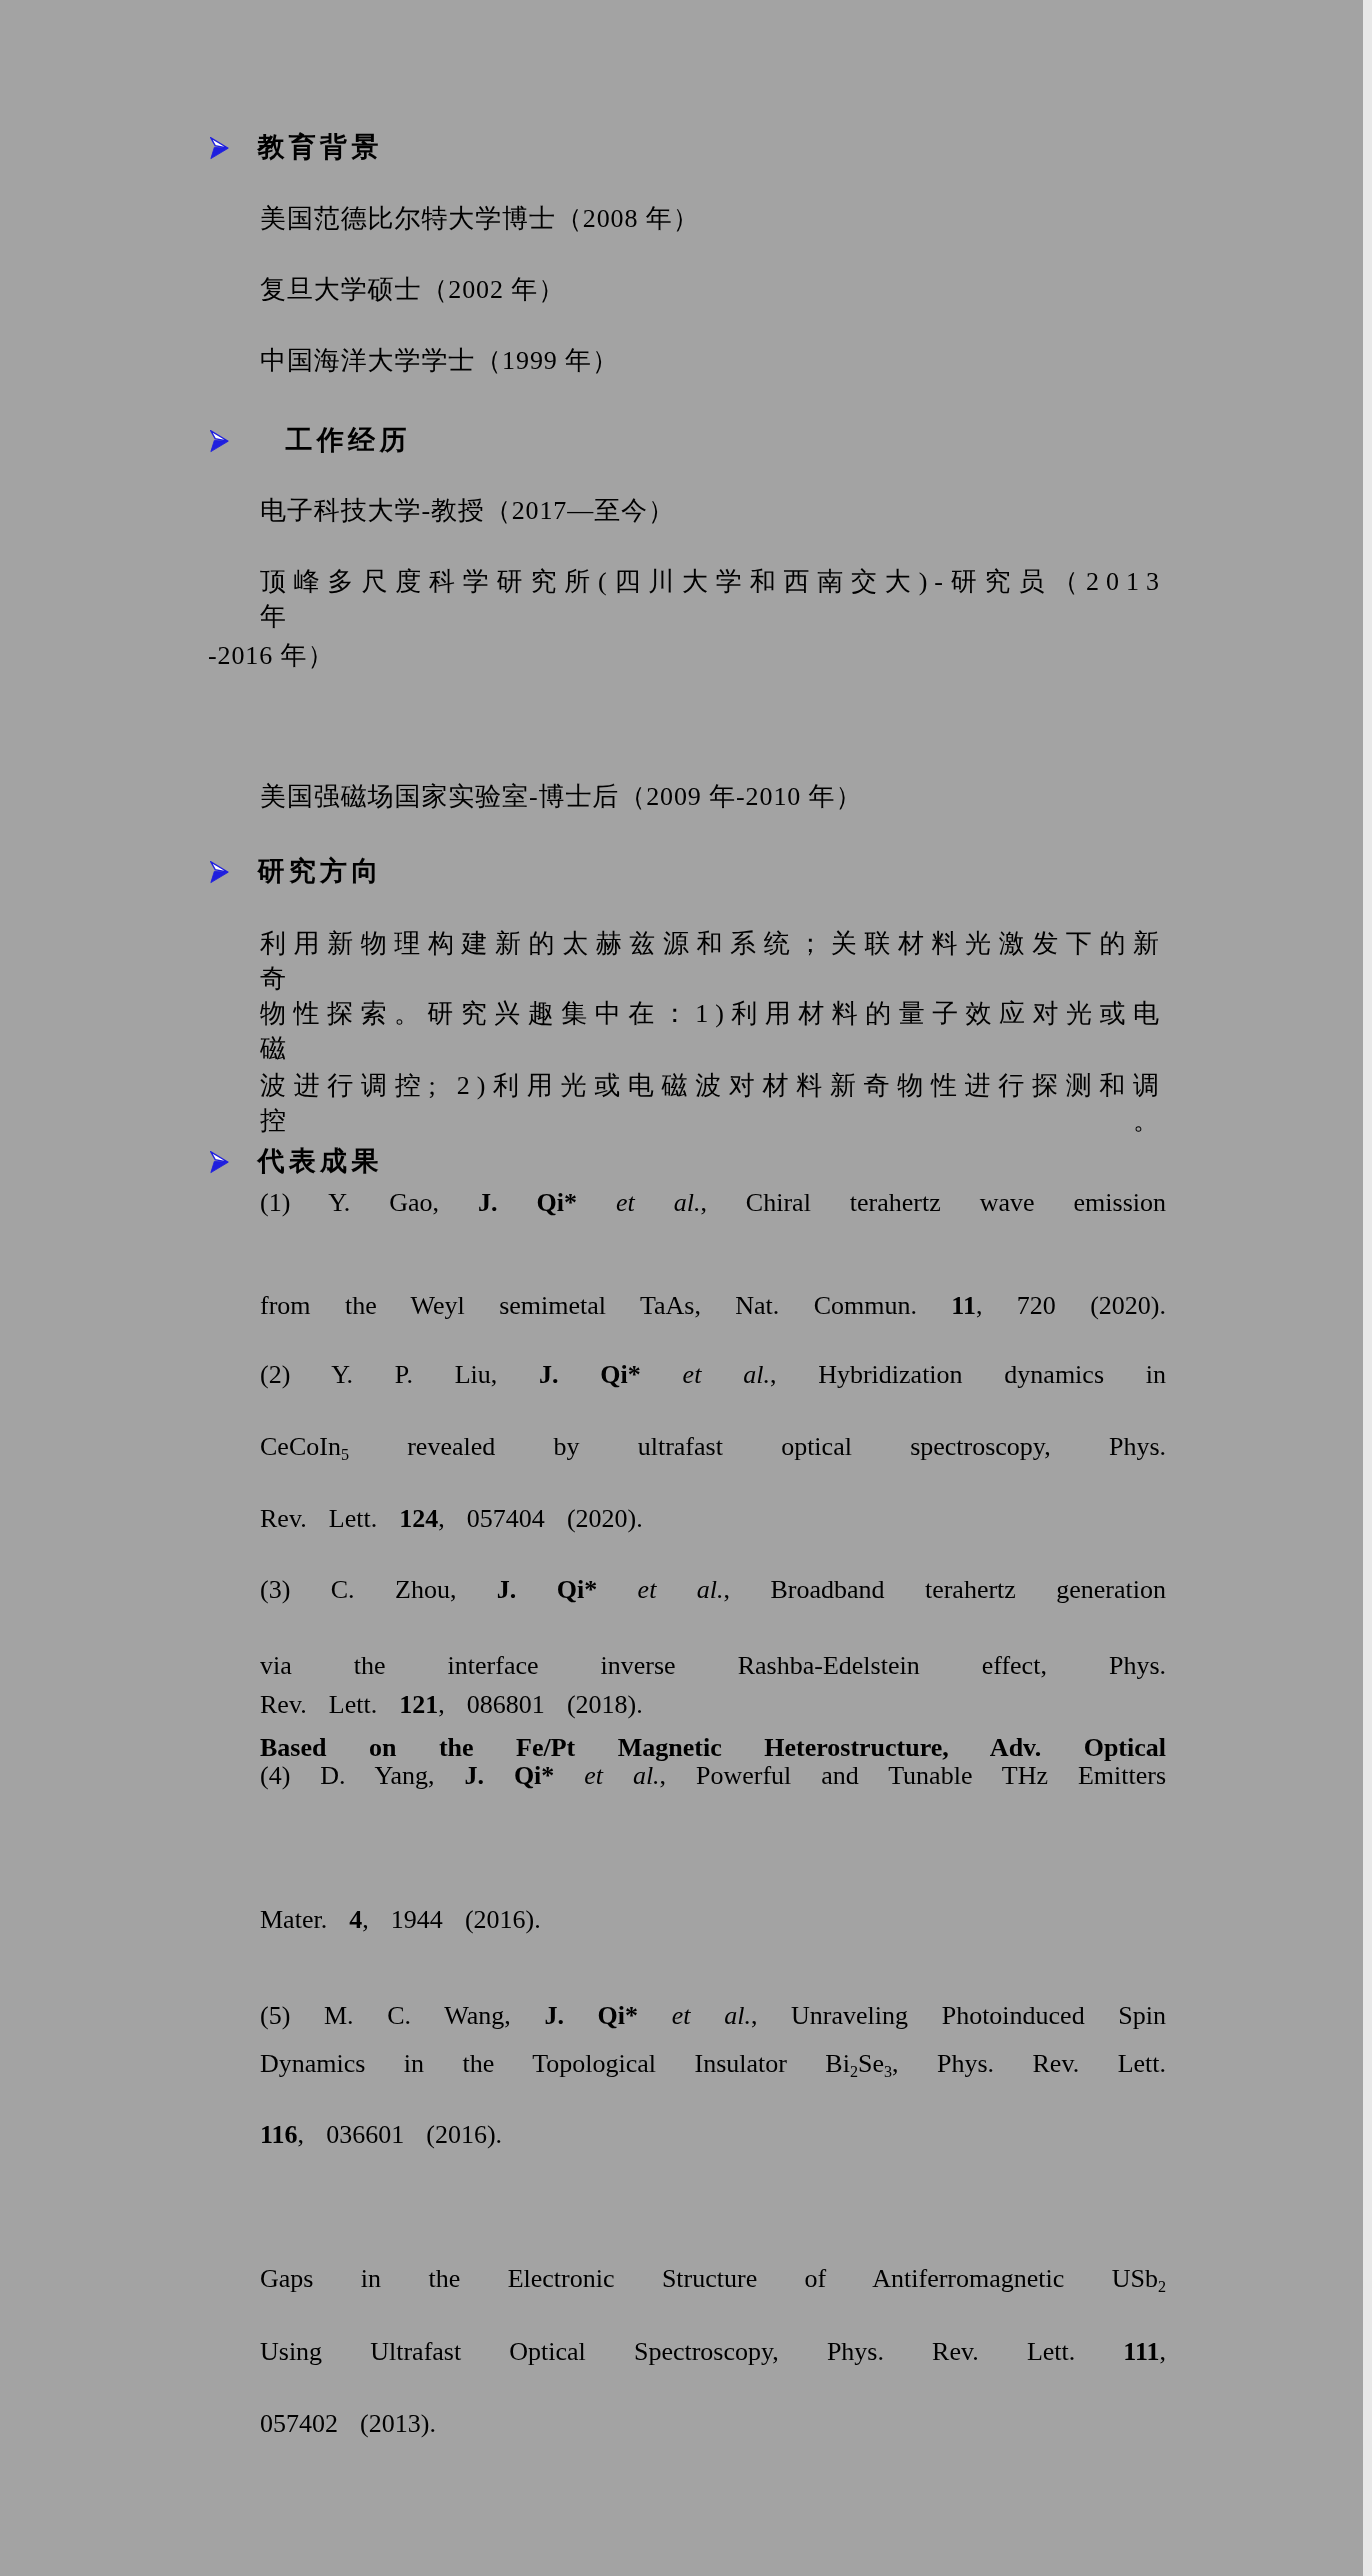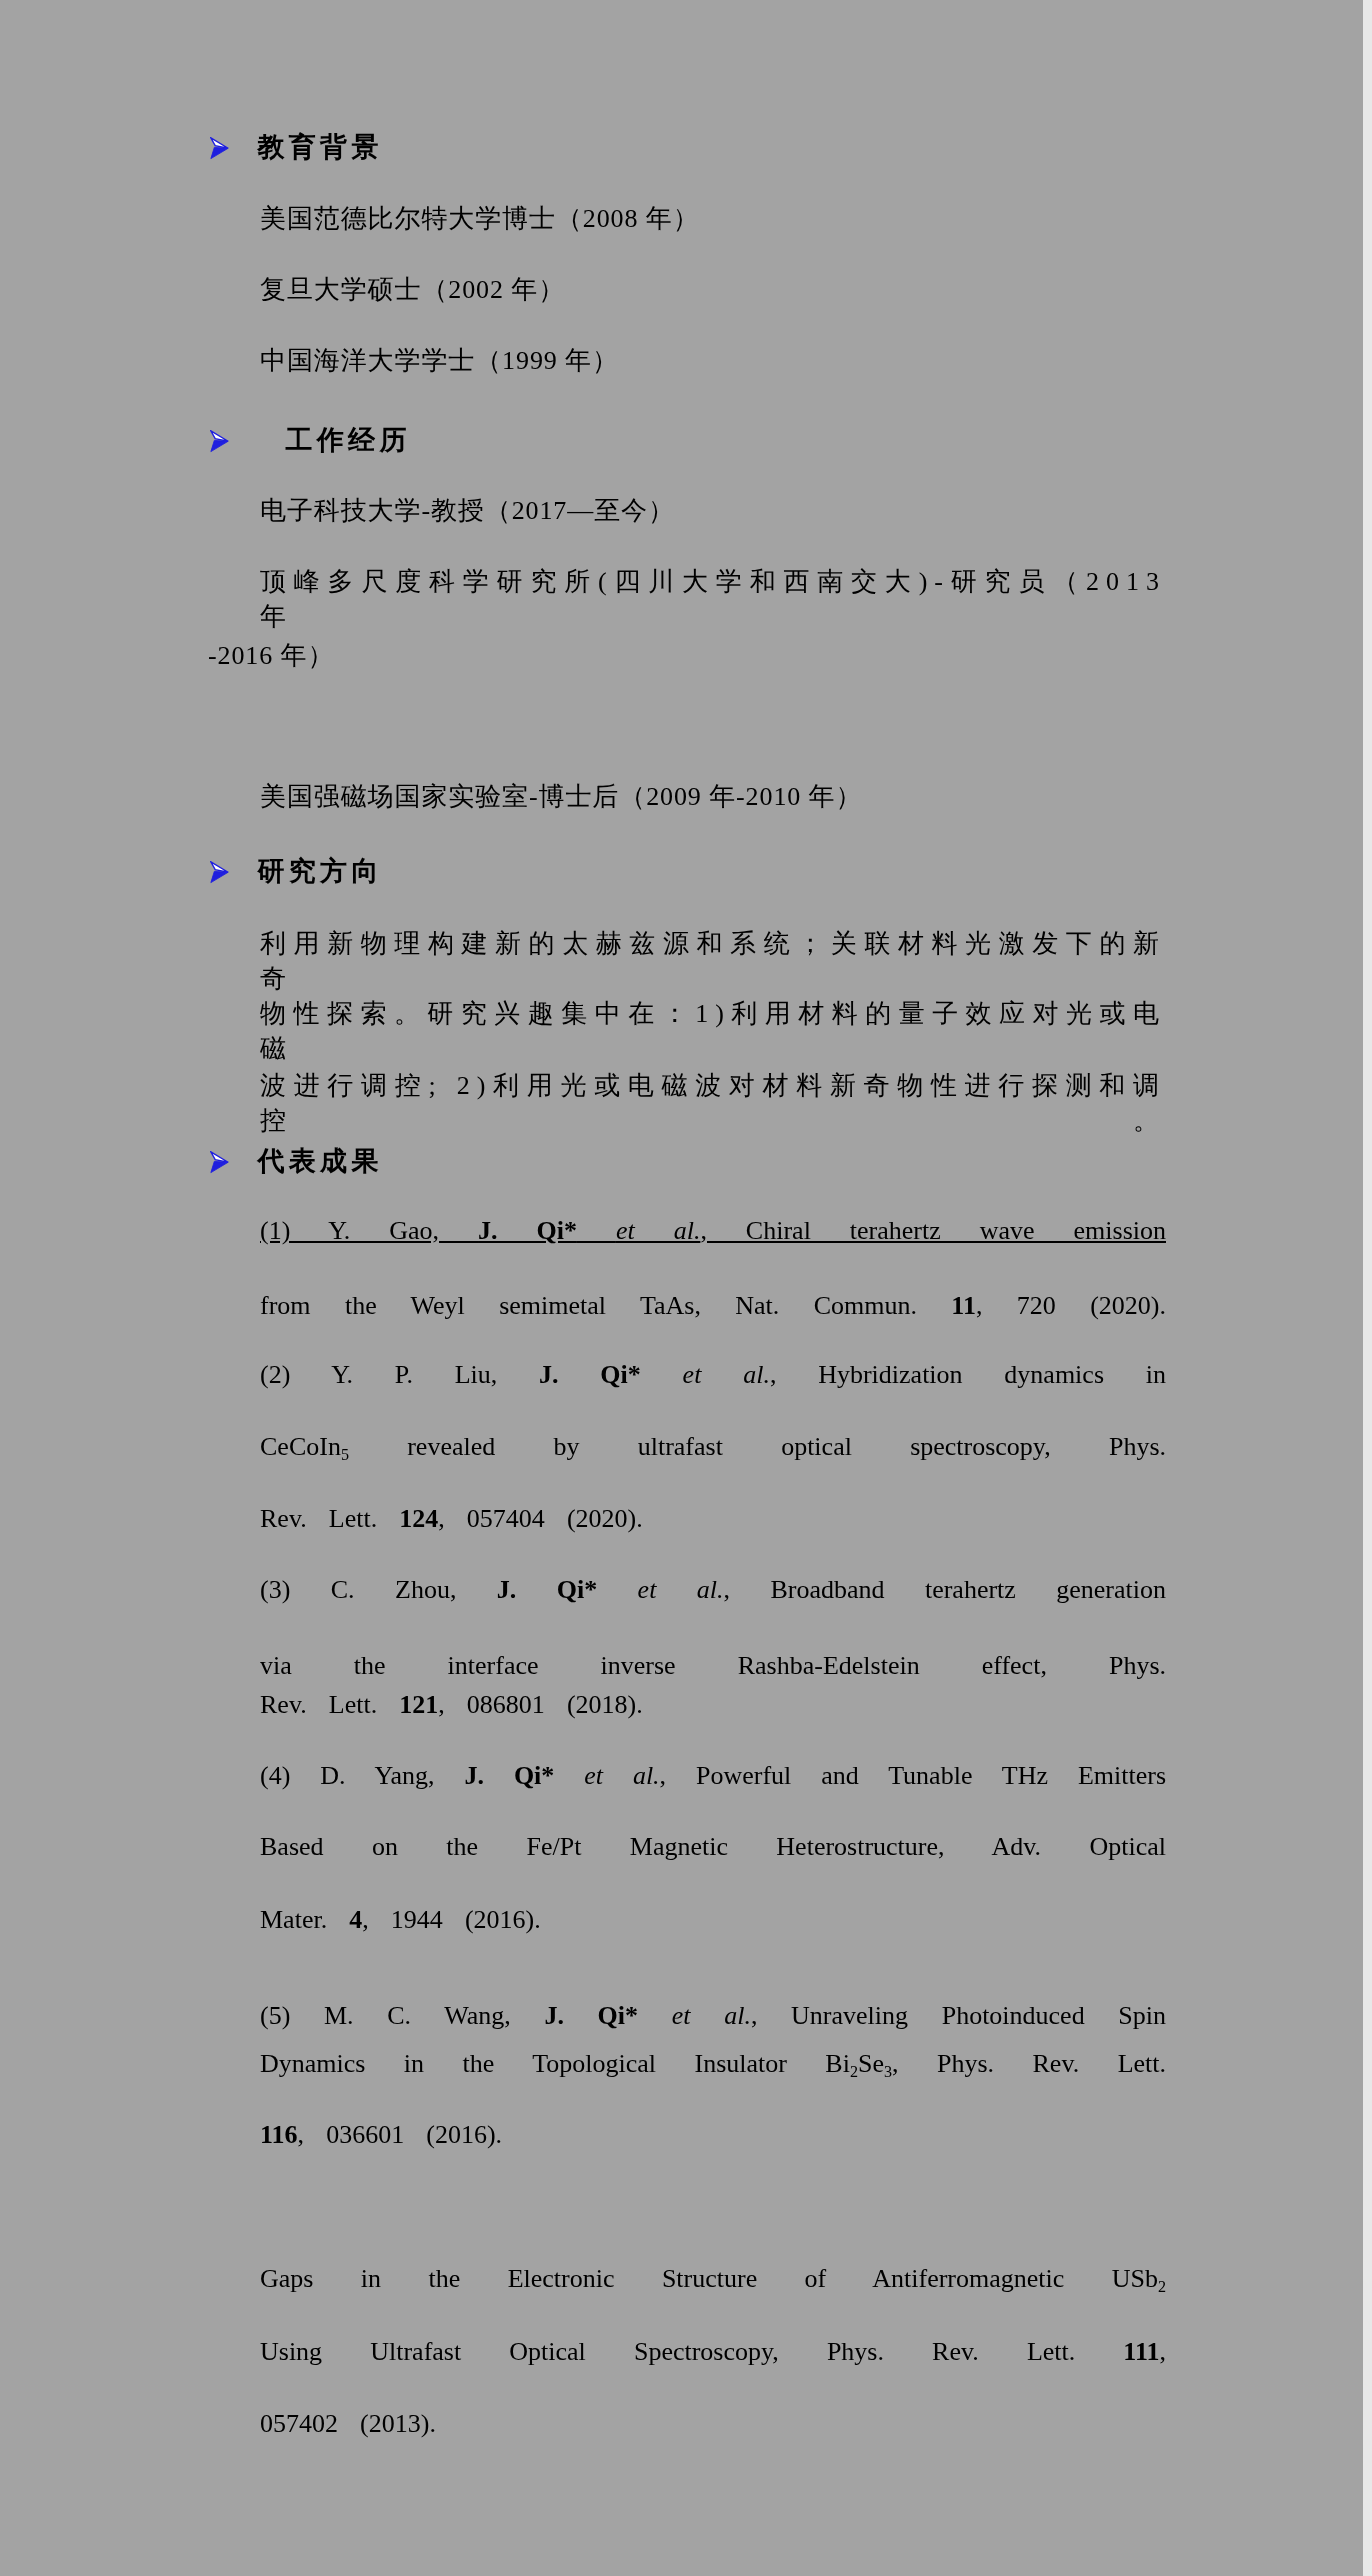--- a/index.html
+++ b/index.html
@@ -84,33 +84,33 @@
   <div class="ln zh fill" style="top:1068px;">波进行调控; 2)利用光或电磁波对材料新奇物性进行探测和调控。</div>
 
   <div class="heading" style="top:1144px;">
     <svg class="bullet" viewBox="0 0 22 26">
       <polygon points="1,1 21,13 6,10" fill="#ffffff" stroke="#1f1fdf" stroke-width="1.6"></polygon>
       <polygon points="1,25 21,13 5,12" fill="#1f1fdf" stroke="#1f1fdf" stroke-width="1"></polygon>
     </svg>
     <span>代表成果</span>
   </div>
 
-  <div class="ln en fill" style="top:1213px;text-decoration:underline;"><span>(1) Y. Gao, </span><span class="s-b">J. Qi*</span><span> </span><span class="s-i">et al.</span><span>, Chiral terahertz wave emission</span></div>
+  <div class="ln en fill" style="top:1185px;"><span>(1) Y. Gao, </span><span class="s-b">J. Qi*</span><span> </span><span class="s-i">et al.</span><span>, Chiral terahertz wave emission</span></div>
   <div class="ln en fill" style="top:1288px;"><span>from the Weyl semimetal TaAs, Nat. Commun. </span><span class="s-b">11</span><span>, 720 (2020).</span></div>
 
   <div class="ln en fill" style="top:1357px;"><span>(2) Y. P. Liu, </span><span class="s-b">J. Qi*</span><span> </span><span class="s-i">et al.</span><span>, Hybridization dynamics in</span></div>
   <div class="ln en fill" style="top:1429px;"><span>CeCoIn</span><span class="s-sub">5</span><span> revealed by ultrafast optical spectroscopy, Phys.</span></div>
   <div class="ln en wsp" style="top:1501px;"><span>Rev. Lett. </span><span class="s-b">124</span><span>, 057404 (2020).</span></div>
 
   <div class="ln en fill" style="top:1572px;"><span>(3) C. Zhou, </span><span class="s-b">J. Qi*</span><span> </span><span class="s-i">et al.</span><span>, Broadband terahertz generation</span></div>
   <div class="ln en fill" style="top:1648px;"><span>via the interface inverse Rashba-Edelstein effect, Phys.</span></div>
   <div class="ln en wsp" style="top:1687px;"><span>Rev. Lett. </span><span class="s-b">121</span><span>, 086801 (2018).</span></div>
 
   <div class="ln en fill" style="top:1758px;"><span>(4) D. Yang, </span><span class="s-b">J. Qi*</span><span> </span><span class="s-i">et al.</span><span>, Powerful and Tunable THz Emitters</span></div>
-  <div class="ln en fill" style="top:1829px;"><span>Based on the Fe/Pt Magnetic Heterostructure, Adv. Optical</span></div>
+  <div class="ln en fill" style="top:1730px;font-weight:bold;"><span>Based on the Fe/Pt Magnetic Heterostructure, Adv. Optical</span></div>
   <div class="ln en wsp" style="top:1902px;"><span>Mater. </span><span class="s-b">4</span><span>, 1944 (2016).</span></div>
 
   <div class="ln en fill" style="top:1974px;margin-top:24px;"><span>(5) M. C. Wang, </span><span class="s-b">J. Qi*</span><span> </span><span class="s-i">et al.</span><span>, Unraveling Photoinduced Spin</span></div>
   <div class="ln en fill" style="top:2046px;"><span>Dynamics in the Topological Insulator Bi</span><span class="s-sub">2</span><span>Se</span><span class="s-sub">3</span><span>, Phys. Rev. Lett.</span></div>
   <div class="ln en wsp" style="top:2117px;"><span class="s-b">116</span><span>, 036601 (2016).</span></div>
 
   <div class="ln en fill" style="top:2261px;"><span>Gaps in the Electronic Structure of Antiferromagnetic USb</span><span class="s-sub">2</span></div>
   <div class="ln en fill" style="top:2334px;"><span>Using Ultrafast Optical Spectroscopy, Phys. Rev. Lett. </span><span class="s-b">111</span><span>,</span></div>
   <div class="ln en wsp" style="top:2406px;"><span>057402 (2013).</span></div>
 

